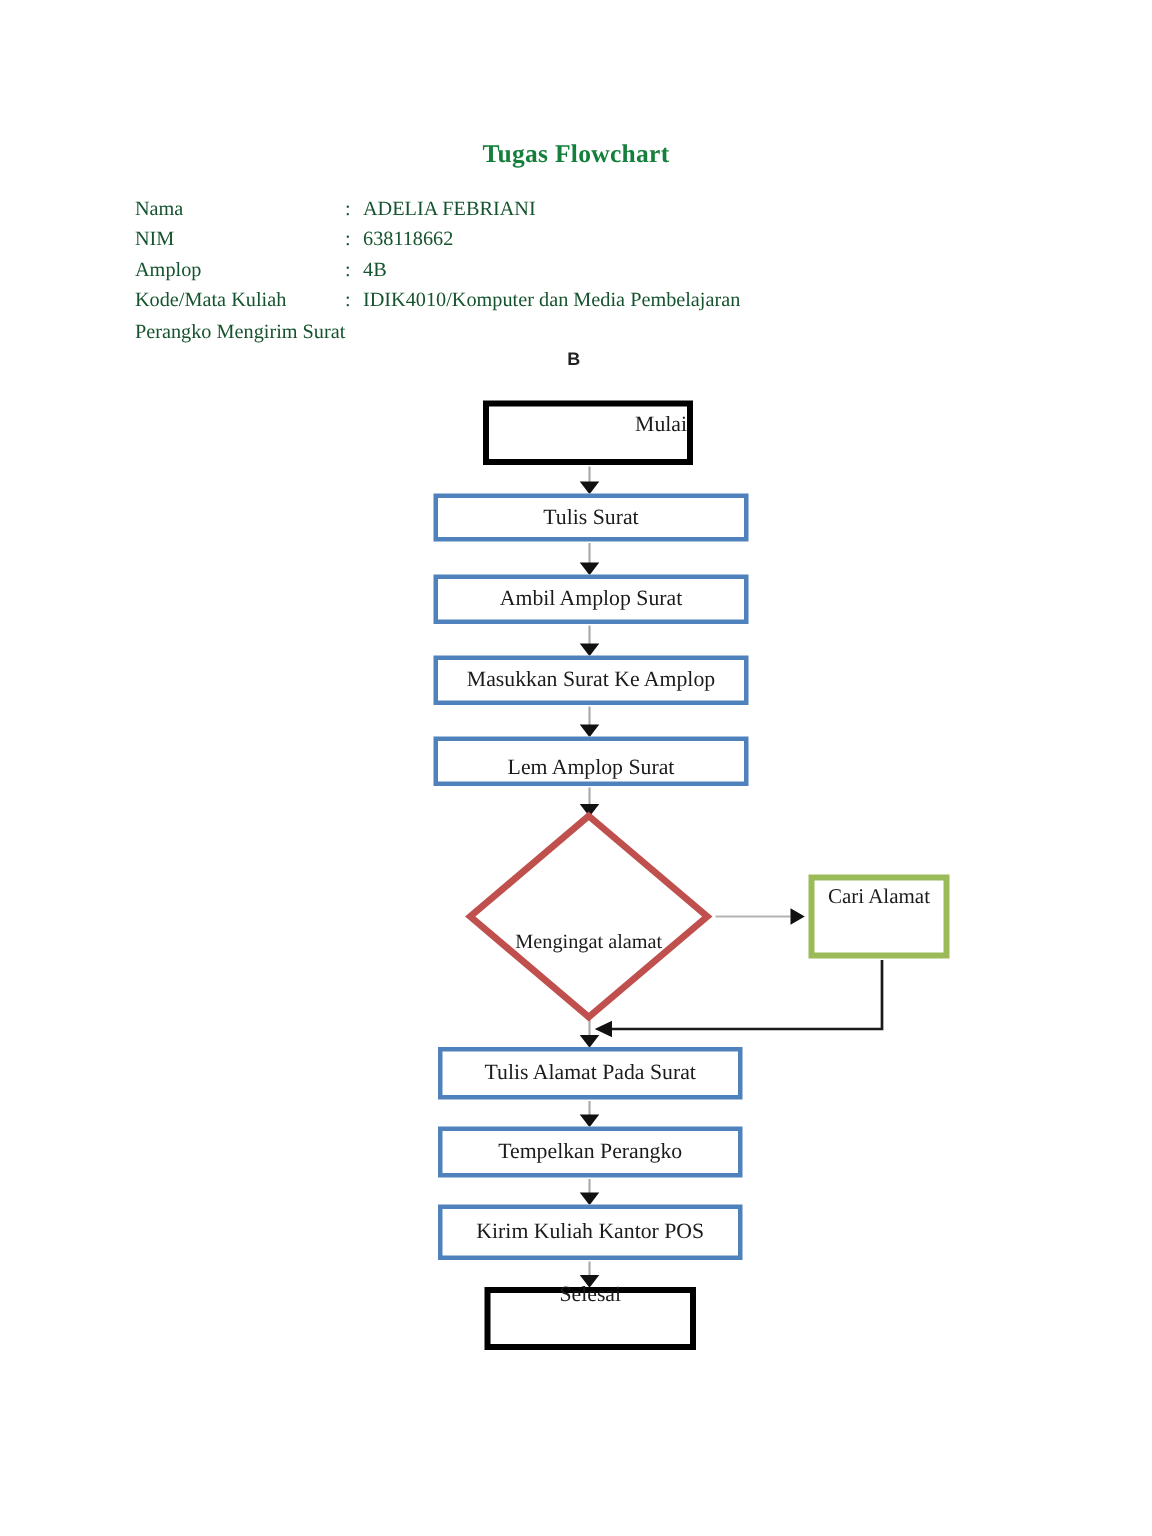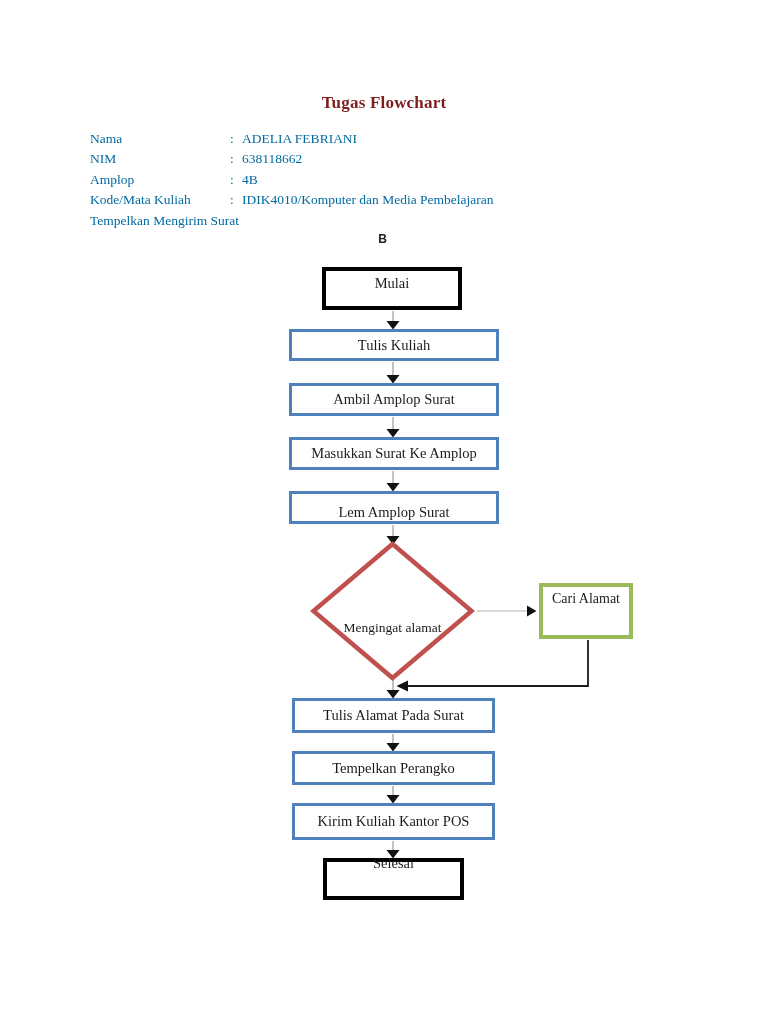--- a/index.html
+++ b/index.html
@@ -2,23 +2,23 @@
 <html><head>
 <meta charset="utf-8">
 <style>
   html,body{margin:0;padding:0;background:#ffffff;}
   .page{
     position:relative;width:768px;height:1024px;background:#ffffff;overflow:hidden;
     font-family:"Liberation Serif", serif;color:#1b1b1b;
   }
   .title{
     position:absolute;left:0;right:0;top:93px;text-align:center;
-    font-size:17px;font-weight:bold;letter-spacing:.2px;color:#7f1d1d;
+    font-size:17px;font-weight:bold;letter-spacing:.2px;color:#15803d;
   }
-  .info{position:absolute;left:90px;top:129px;font-size:13.5px;line-height:20.4px;color:#0369a1;}
+  .info{position:absolute;left:90px;top:129px;font-size:13.5px;line-height:20.4px;color:#14532d;}
   .irow{display:flex;}
   .ilbl{width:140px;}
   .isep{width:6px;}
   .ival{margin-left:6px;white-space:nowrap;}
   .subtitle-row{white-space:nowrap;}
   .blabel{
     position:absolute;left:0;right:3px;top:232px;text-align:center;
     font-family:"Liberation Sans", sans-serif;font-size:12px;font-weight:700;color:#222;
   }
   svg.layer{position:absolute;left:0;top:0;pointer-events:none;}
@@ -27,21 +27,21 @@
   .lnb{stroke:#1a1a1a;stroke-width:1.8;fill:none;}
   .ah{fill:#111;stroke:none;}
   .dmd{fill:#ffffff;stroke:#C0504D;stroke-width:4.5;stroke-linejoin:miter;}
   .node{
     position:absolute;box-sizing:border-box;background:#ffffff;
     display:flex;align-items:center;justify-content:center;
     font-size:14.5px;color:#1b1b1b;text-align:center;white-space:nowrap;
   }
   .proc{border:3px solid #4F81BD;}
   .term{border:4px solid #000000;}
-  .term.start{padding-bottom:10px;}
+  .term.start{padding-bottom:10px;justify-content:flex-end;}
   .term.end{padding-bottom:32px;}
   .side{border:4px solid #9BBB59;align-items:flex-start;padding-top:4px;font-size:14px;}
   .dlabel{
     position:absolute;left:312px;top:584px;width:161px;text-align:center;
     font-size:13.5px;color:#1b1b1b;white-space:nowrap;margin-top:36px;
   }
 </style>
 </head>
 <body>
 
@@ -63,21 +63,21 @@
     <div class="irow">
       <span class="ilbl">Amplop</span>
         <span class="isep">:</span>
         <span class="ival">4B</span>
     </div>
     <div class="irow">
       <span class="ilbl">Kode/Mata Kuliah</span>
         <span class="isep">:</span>
         <span class="ival">IDIK4010/Komputer dan Media Pembelajaran</span>
     </div>
-    <div class="subtitle-row">Tempelkan Mengirim Surat</div>
+    <div class="subtitle-row">Perangko Mengirim Surat</div>
   </div>
 
   <div class="blabel">B</div>
 
   <svg class="layer" width="768" height="1024" viewBox="0 0 768 1024">
     <g>
 
       <line class="ln" x1="393" y1="311" x2="393" y2="323"></line>
       <line class="ln" x1="393" y1="362" x2="393" y2="377"></line>
       <line class="ln" x1="393" y1="417" x2="393" y2="431"></line>
@@ -110,21 +110,21 @@
     </g>
 
     <polygon class="dmd" points="392.5,544 471.5,611 392.5,678 313.5,611"></polygon>
   </svg>
 
   <div class="node term start" style="left:322px;top:267px;width:140px;height:43px;">
     <span>Mulai</span>
   </div>
 
   <div class="node proc" style="left:289px;top:329px;width:210px;height:32px;">
-    <span>Tulis Kuliah</span>
+    <span>Tulis Surat</span>
   </div>
 
   <div class="node proc" style="left:289px;top:437px;width:210px;height:33px;">
     <span>Masukkan Surat Ke Amplop</span>
   </div>
 
   <div class="node proc" style="left:289px;top:383px;width:210px;height:33px;">
     <span>Ambil Amplop Surat</span>
   </div>
 

